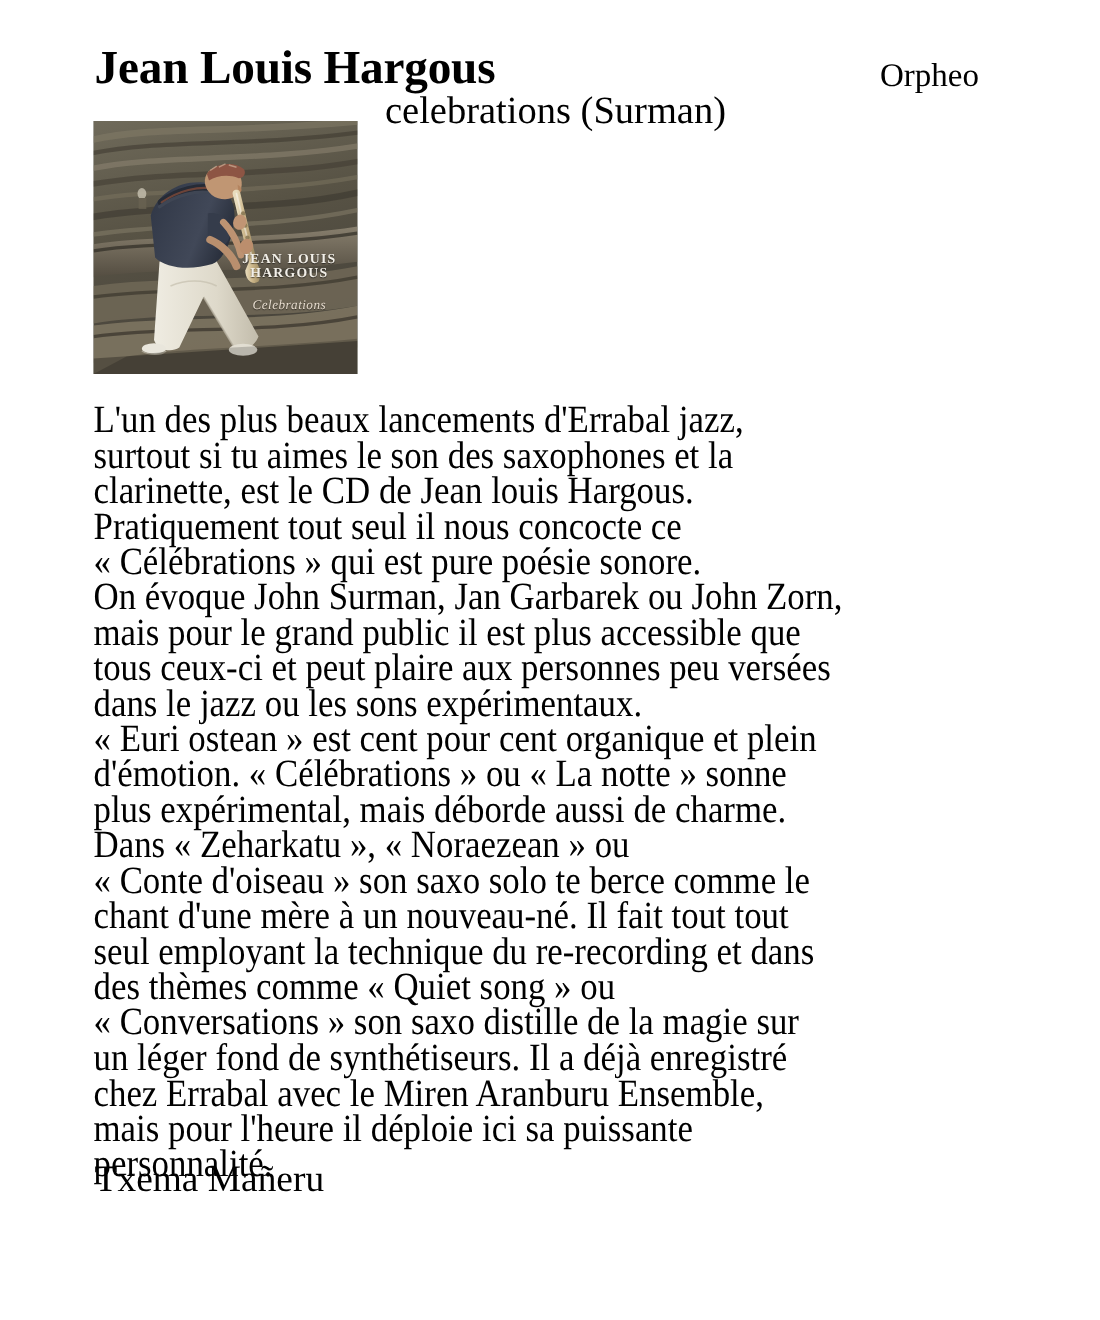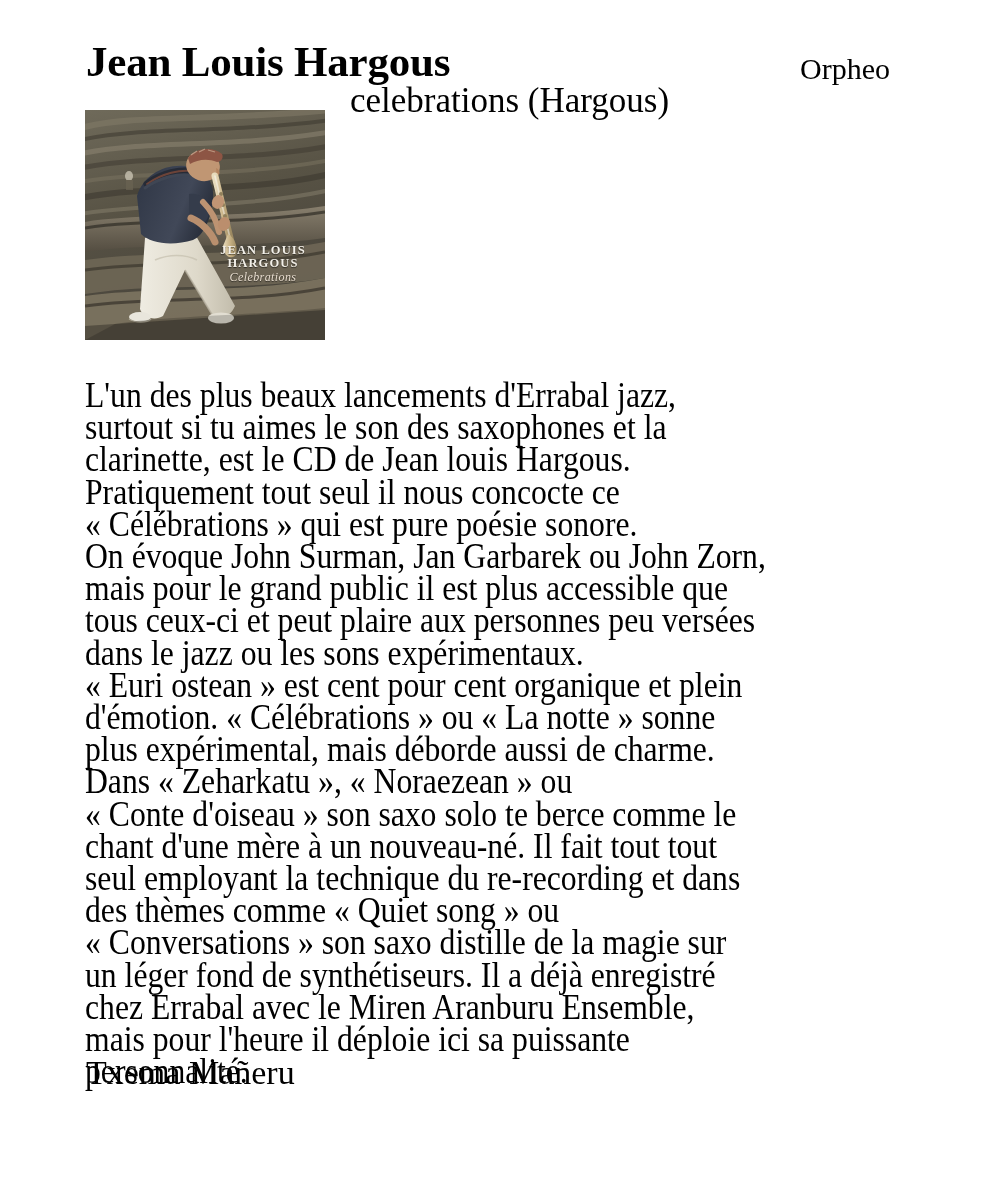--- a/index.html
+++ b/index.html
@@ -80,37 +80,36 @@
     color: #f2efe8;
     font-family: "Liberation Serif", "DejaVu Serif", serif;
     font-weight: bold;
     font-size: 12.5px;
     line-height: 12.5px;
     letter-spacing: 1.1px;
     text-shadow: 0 1px 1px rgba(0,0,0,0.55);
   }
   .cover-credit .cc-album {
     display: block;
-    margin-top: 2px;
+    margin-top: 17px;
     color: #e8ddcf;
     font-family: "Liberation Serif", "DejaVu Serif", serif;
     font-style: italic;
     font-size: 12px;
     line-height: 13px;
     letter-spacing: 0.4px;
     text-shadow: 0 1px 1px rgba(0,0,0,0.55);
   }
 
   
   .review-body {
     position: absolute;
     left: 85px;
     top: 366px;
     width: 905px;
-    margin-top: 14px;
   }
   .review-line {
     font-family: "Liberation Serif", "DejaVu Serif", serif;
     font-weight: normal;
     font-size: 35px;
     line-height: 32.2px;
     white-space: nowrap;
     transform: scaleX(0.905);
     transform-origin: left center;
   }
@@ -126,21 +125,21 @@
     white-space: nowrap;
   }
 </style>
 </head>
 <body>
 
 <div class="artist-title">Jean Louis Hargous</div>
 
 <div class="label-name">Orpheo</div>
 
-<div class="album-subtitle">celebrations (Hargous)</div>
+<div class="album-subtitle">celebrations (Surman)</div>
 
 <div class="album-cover">
   <svg class="cover-art" viewBox="0 0 240 230" preserveAspectRatio="none">
     <defs>
       <linearGradient id="skyRock" x1="0" y1="0" x2="0.25" y2="1">
         <stop offset="0" stop-color="#6f6a5a"></stop>
         <stop offset="0.45" stop-color="#585345"></stop>
         <stop offset="1" stop-color="#46423a"></stop>
       </linearGradient>
       <linearGradient id="ledgeG" x1="0" y1="0" x2="0" y2="1">

